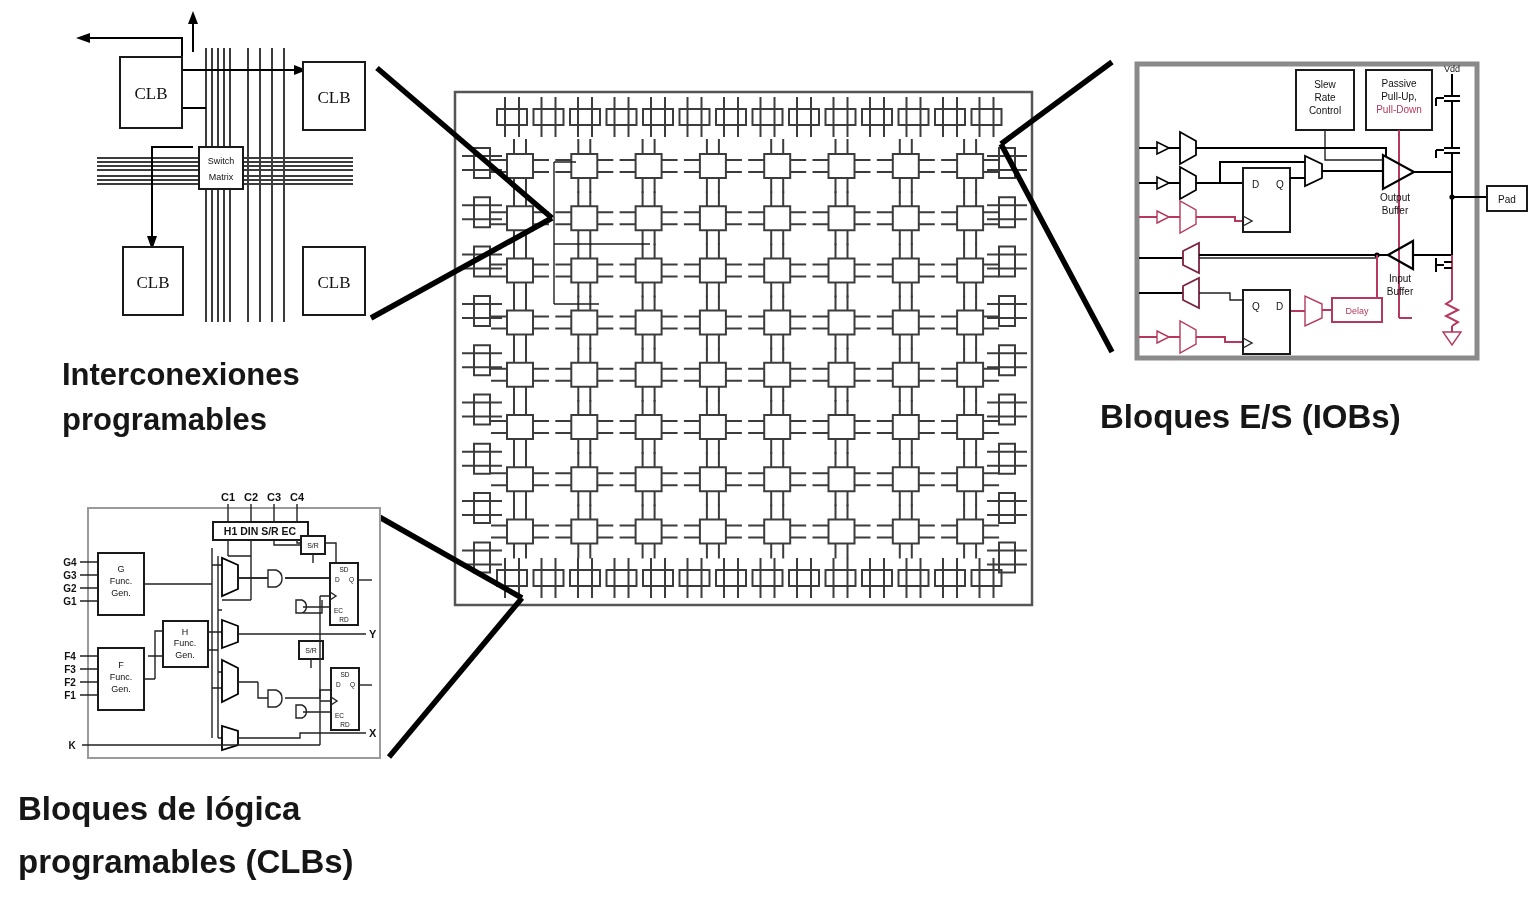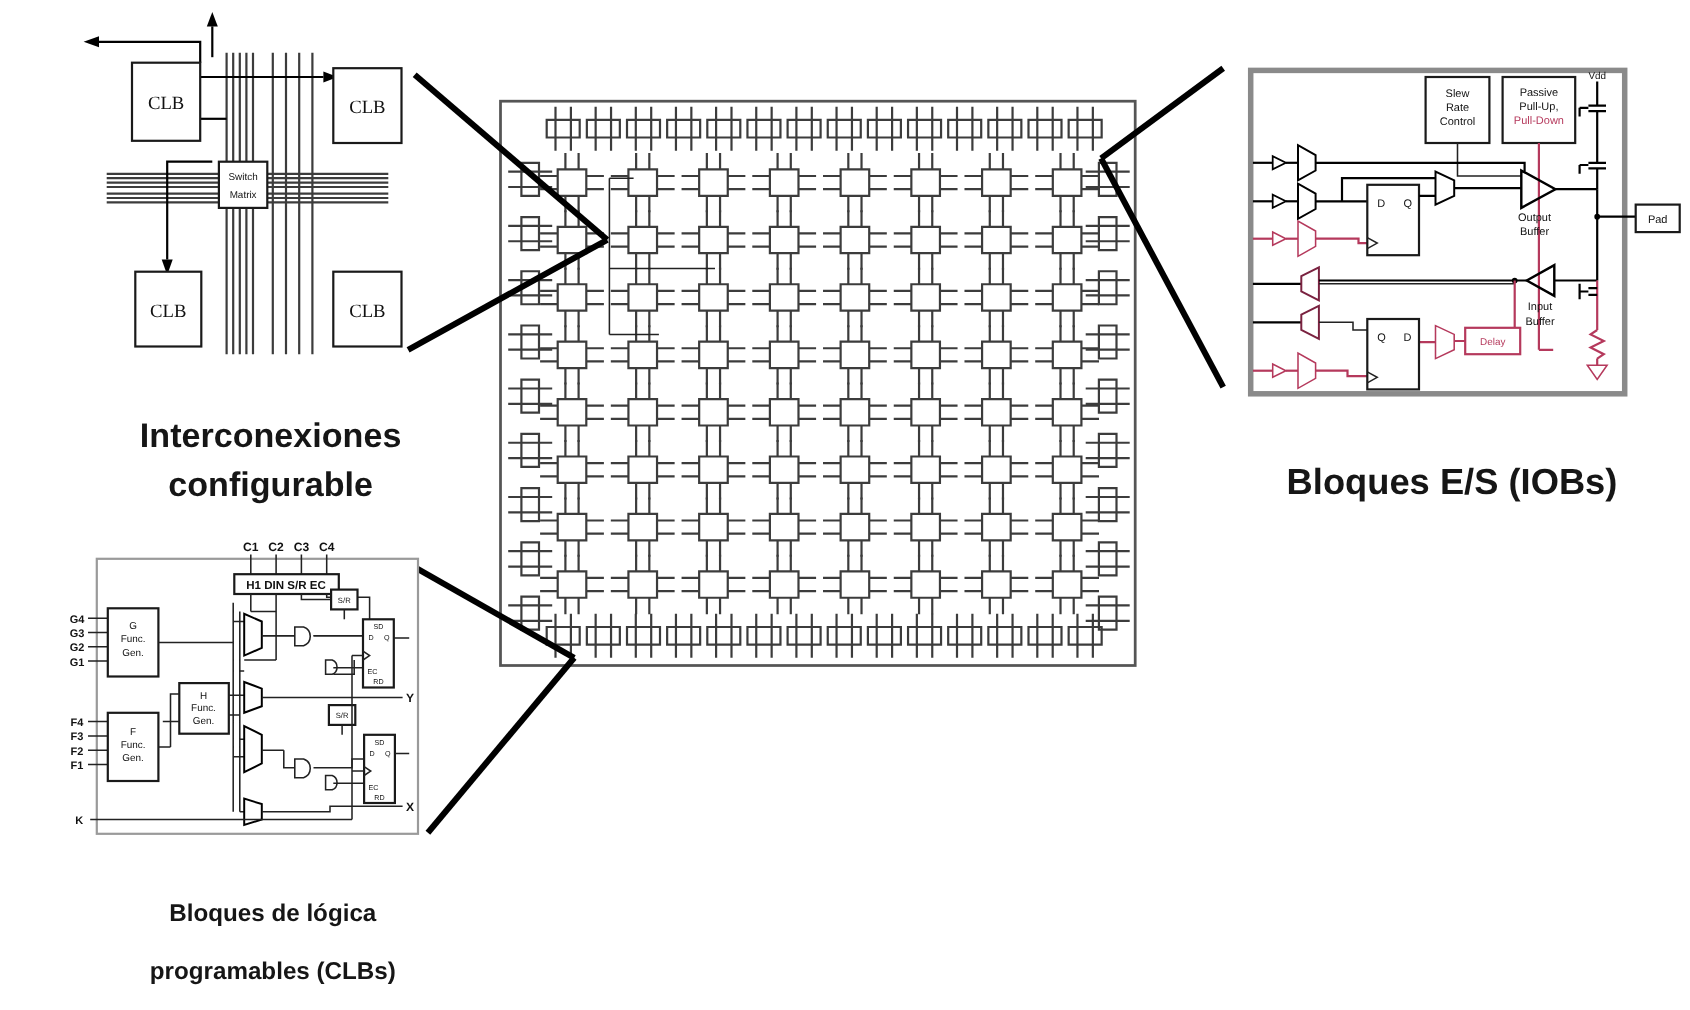--- a/index.html
+++ b/index.html
@@ -1,24 +1,24 @@
 <!DOCTYPE html>
 <html style="--accent: #b5395c; --bordergray: #8a8a8a;"><head>
 <meta charset="utf-8">
 <style>
   :root{ --accent:#b5395c; --bordergray:#8a8a8a; }
   html,body{margin:0;padding:0;background:#ffffff;}
   #stage{position:relative;width:1536px;height:918px;background:#fff;overflow:hidden;
          font-family:"Liberation Sans",sans-serif;}
   svg{position:absolute;left:0;top:0;}
-  .caption{position:absolute;font-weight:bold;color:#161616;text-align:center;
-           font-family:"Liberation Sans",sans-serif;margin-top:21px;}
+  .caption{position:absolute;font-weight:bold;color:#161616;
+           font-family:"Liberation Sans",sans-serif;}
   #cap-interconnect{left:62px;top:352px;width:368px;font-size:31px;line-height:45px;}
   #cap-iob{left:1100px;top:398px;width:440px;font-size:33px;}
-  #cap-clb{left:18px;top:782px;width:460px;font-size:22px;line-height:53px;}
+  #cap-clb{left:18px;top:782px;width:460px;font-size:33px;line-height:53px;}
   
   .ln{stroke:#000;stroke-width:2;fill:none;}
   .ln1{stroke:#222;stroke-width:1.4;fill:none;}
   .gry{stroke:#3c3c3c;}
   .thick{stroke:#000;stroke-width:5.5;fill:none;}
   .box{fill:#fff;stroke:#1a1a1a;stroke-width:2;}
   .rd{stroke:var(--accent);fill:none;stroke-width:2;}
   .rd1{stroke:var(--accent);fill:none;stroke-width:1.4;}
   .rdt{fill:var(--accent);}
   .blk{fill:#000;}
@@ -429,21 +429,21 @@
       <path class="ln1" d="M238,634 H366"></path>
       <text x="369" y="638" font-size="11" font-weight="bold">Y</text>
       <path class="ln1" d="M238,738 H300 V733 H366"></path>
       <text x="369" y="737" font-size="11" font-weight="bold">X</text>
     </g>
   </g>
 </svg>
 
 <div id="cap-interconnect" class="caption">
   <div>Interconexiones</div>
-  <div>configurable</div>
+  <div>programables</div>
 </div>
 <div id="cap-iob" class="caption">
   <div>Bloques E/S (IOBs)</div>
 </div>
 <div id="cap-clb" class="caption">
   <div>Bloques de lógica</div>
   <div>programables (CLBs)</div>
 </div>
 
 </div>

